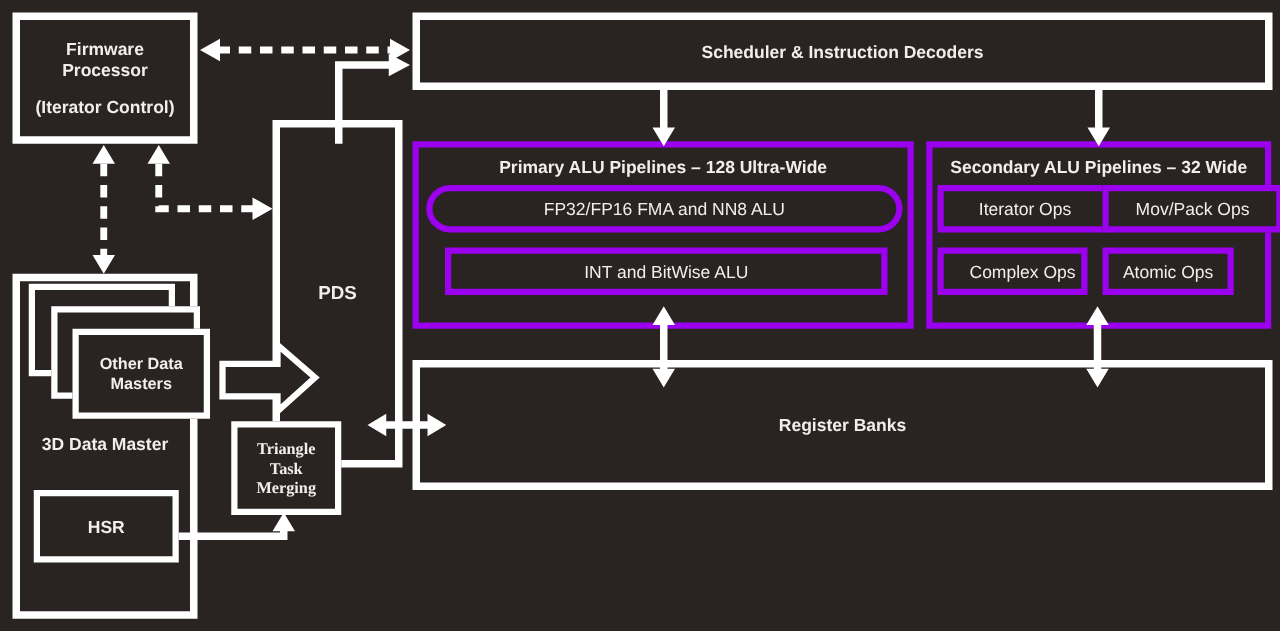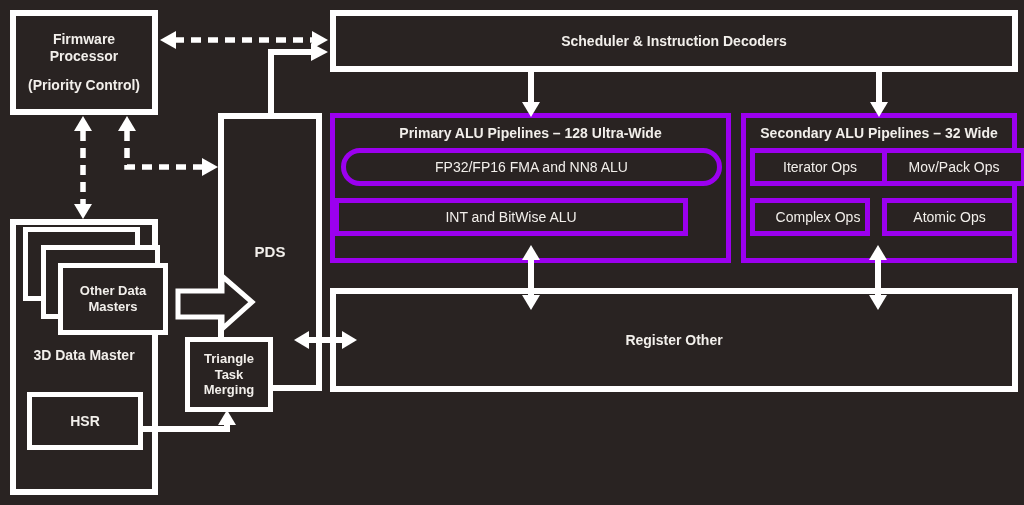--- a/index.html
+++ b/index.html
@@ -37,74 +37,74 @@
   svg#wires{position:absolute; left:0; top:0; z-index:5; pointer-events:none;}
   .ttm{z-index:6;}
 </style>
 </head>
 <body>
 
 <div id="canvas">
 
   <div class="wbox" style="left:10px; top:10px; width:148px; height:105px;">
     <div style="width:100px;">Firmware Processor</div>
-    <div style="margin-top:13px; width:140px;">(Priority Control)</div>
+    <div style="margin-top:13px; width:140px;">(Iterator Control)</div>
   </div>
 
   <div class="wbox" style="left:330px; top:10px; width:688px; height:62px;">
     <div>Scheduler &amp; Instruction Decoders</div>
   </div>
 
-  <div class="wbox" style="left:218px; top:113px; width:104px; height:278px; font-size:15px;">
+  <div class="wbox" style="left:218px; top:96px; width:104px; height:278px; font-size:15px;">
     <div>PDS</div>
   </div>
 
   <div class="pbox" style="left:330px; top:113px; width:401px; height:150px;">
     <div class="ptitle">Primary ALU Pipelines – 128 Ultra-Wide</div>
   </div>
   <div class="punit" style="left:341px; top:148px; width:381px; height:38px;border-radius:19px;">
     <div>FP32/FP16 FMA and NN8 ALU</div>
   </div>
-  <div class="punit" style="left:334px; top:198px; width:354px; height:38px;">
+  <div class="punit" style="left:356px; top:198px; width:354px; height:38px;">
     <div>INT and BitWise ALU</div>
   </div>
 
   <div class="pbox" style="left:741px; top:113px; width:276px; height:150px;">
     <div class="ptitle">Secondary ALU Pipelines – 32 Wide</div>
   </div>
   <div class="punit" style="left:750px; top:148px; width:140px; height:38px;">
     <div>Iterator Ops</div>
   </div>
   <div class="punit" style="left:882px; top:148px; width:144px; height:38px;">
     <div>Mov/Pack Ops</div>
   </div>
   <div class="punit" style="left:750px; top:198px; width:120px; height:38px;padding-left:16px;">
     <div>Complex Ops</div>
   </div>
-  <div class="punit" style="left:882px; top:198px; width:135px; height:38px;">
+  <div class="punit" style="left:882px; top:198px; width:105px; height:38px;">
     <div>Atomic Ops</div>
   </div>
 
   <div class="wbox" style="left:330px; top:288px; width:688px; height:104px;">
-    <div>Register Other</div>
+    <div>Register Banks</div>
   </div>
 
   <div class="wbox" style="left:10px; top:219px; width:148px; height:276px;"></div>
   <div class="wbox thin" style="left:23px; top:227px; width:117px; height:74px;"></div>
   <div class="wbox thin" style="left:41px; top:245px; width:119px; height:74px;"></div>
   <div class="wbox thin" style="left:58px; top:263px; width:110px; height:72px; font-size:13px;">
     <div style="width:80px;">Other Data Masters</div>
   </div>
   <div class="label" style="left:10px; top:347px; width:148px;">3D Data Master</div>
   <div class="wbox thin" style="left:27px; top:392px; width:116px; height:58px;">
     <div>HSR</div>
   </div>
 
   <div class="wbox thin ttm" style="left:185px; top:337px; width:88px; height:75px; font-size:13px;">
-    <div style="width:60px;">Triangle Task Merging</div>
+    <div style="width:60px;font-family:Liberation Serif, serif;">Triangle Task Merging</div>
   </div>
 
   <svg id="wires" width="1024" height="505" viewBox="0 0 1024 505">
 
     <g>
       <line x1="174" y1="40" x2="314" y2="40" stroke="#fff" stroke-width="5.5" stroke-dasharray="10 7"></line>
       <polygon points="160,40 176,31 176,49" fill="#fff"></polygon>
       <polygon points="328,40 312,31 312,49" fill="#fff"></polygon>
     </g>
 

